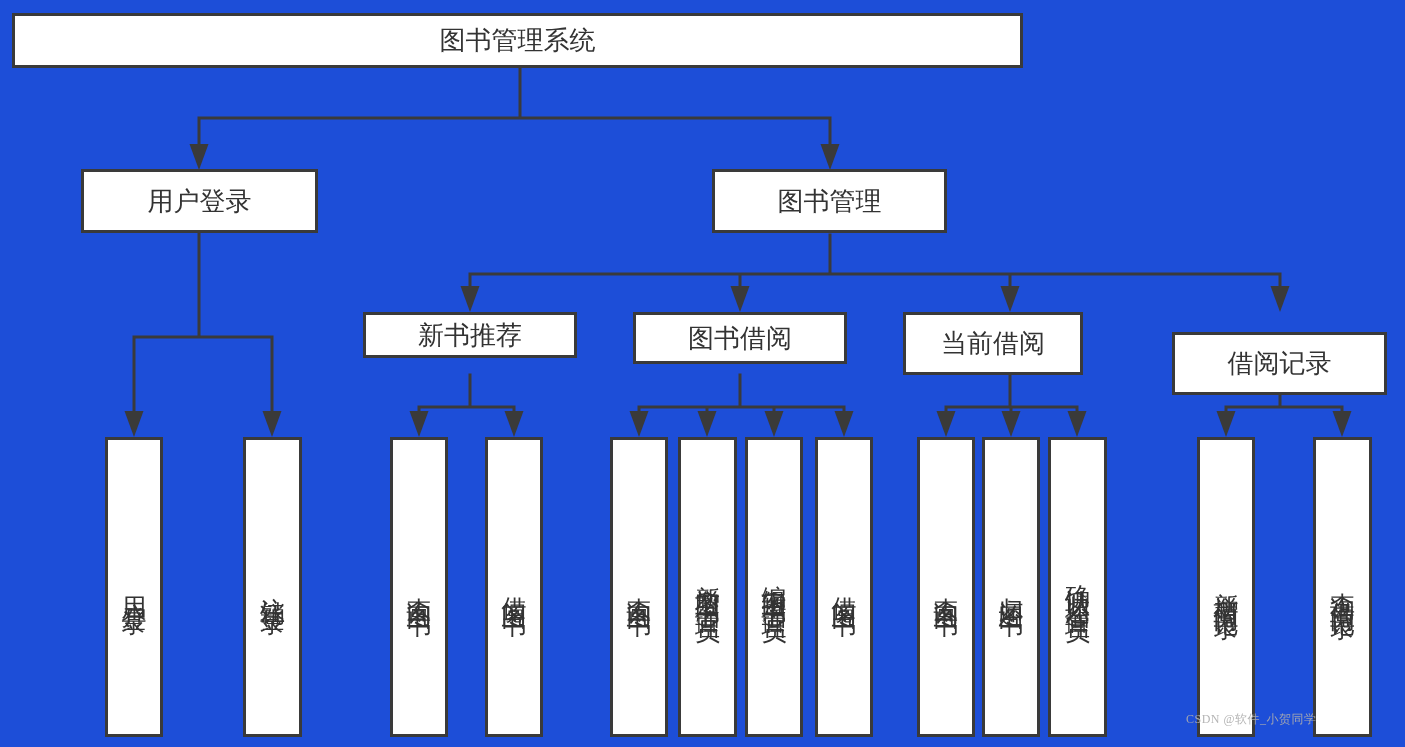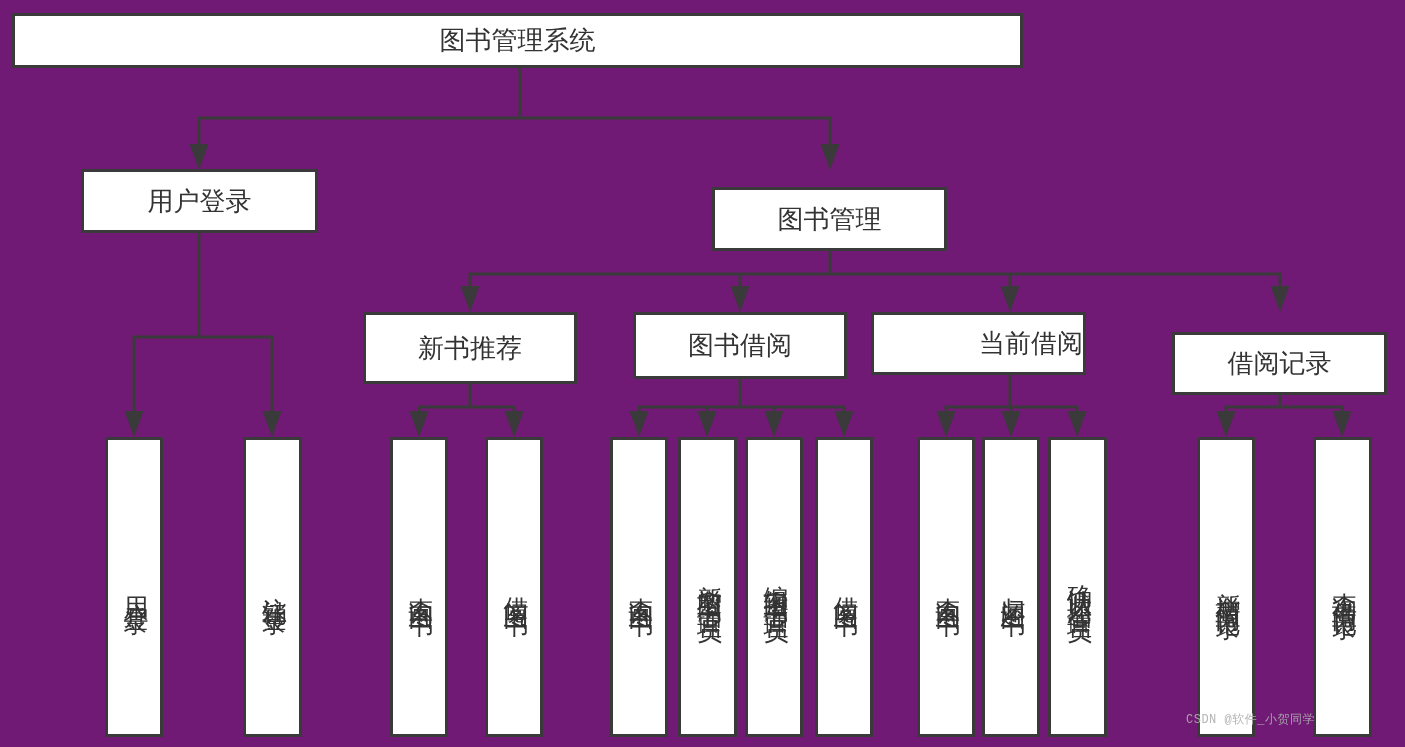--- a/index.html
+++ b/index.html
@@ -1,21 +1,21 @@
 <!DOCTYPE html>
 <html><head>
 <meta charset="utf-8">
 <style>
   html, body { margin: 0; padding: 0; background: #ffffff; }
   .stage {
     position: relative;
     width: 1405px;
     height: 747px;
-    background: #701a75;
-    font-family: Liberation Mono, monospace;
+    background: #1d4ed8;
+    font-family: Liberation Serif, serif;
     overflow: hidden;
   }
   .connectors {
     position: absolute;
     left: 0; top: 0;
     width: 1405px; height: 747px;
   }
   .ln {
     fill: none;
     stroke: #3a3a3a;
@@ -94,31 +94,31 @@
     <polygon class="ah" points="1332.5,411 1351.5,411 1342,437"></polygon>
   </svg>
 
   <div class="box h" style="left:12px; top:13px; width:1011px; height:55px;">
     <span>图书管理系统</span>
   </div>
 
   <div class="box h" style="left:81px; top:169px; width:237px; height:64px;">
     <span>用户登录</span>
   </div>
-  <div class="box h" style="left:712px; top:169px; width:235px; height:64px;margin-top:18px;">
+  <div class="box h" style="left:712px; top:169px; width:235px; height:64px;">
     <span>图书管理</span>
   </div>
 
-  <div class="box h" style="left:363px; top:312px; width:214px; height:72px;">
+  <div class="box h" style="left:363px; top:312px; width:214px; height:46px;">
     <span>新书推荐</span>
   </div>
-  <div class="box h" style="left:633px; top:312px; width:214px; height:67px;">
+  <div class="box h" style="left:633px; top:312px; width:214px; height:52px;">
     <span>图书借阅</span>
   </div>
-  <div class="box h" style="left:871px; top:312px; width:215px; height:63px;justify-content:flex-end;">
+  <div class="box h" style="left:903px; top:312px; width:180px; height:63px;">
     <span>当前借阅</span>
   </div>
   <div class="box h" style="left:1172px; top:312px; width:215px; height:63px;margin-top:20px;">
     <span>借阅记录</span>
   </div>
 
   <div class="box v" style="left:105px; width:58px;">
     <span>用户登录</span>
   </div>
   <div class="box v" style="left:243px; width:59px;">

